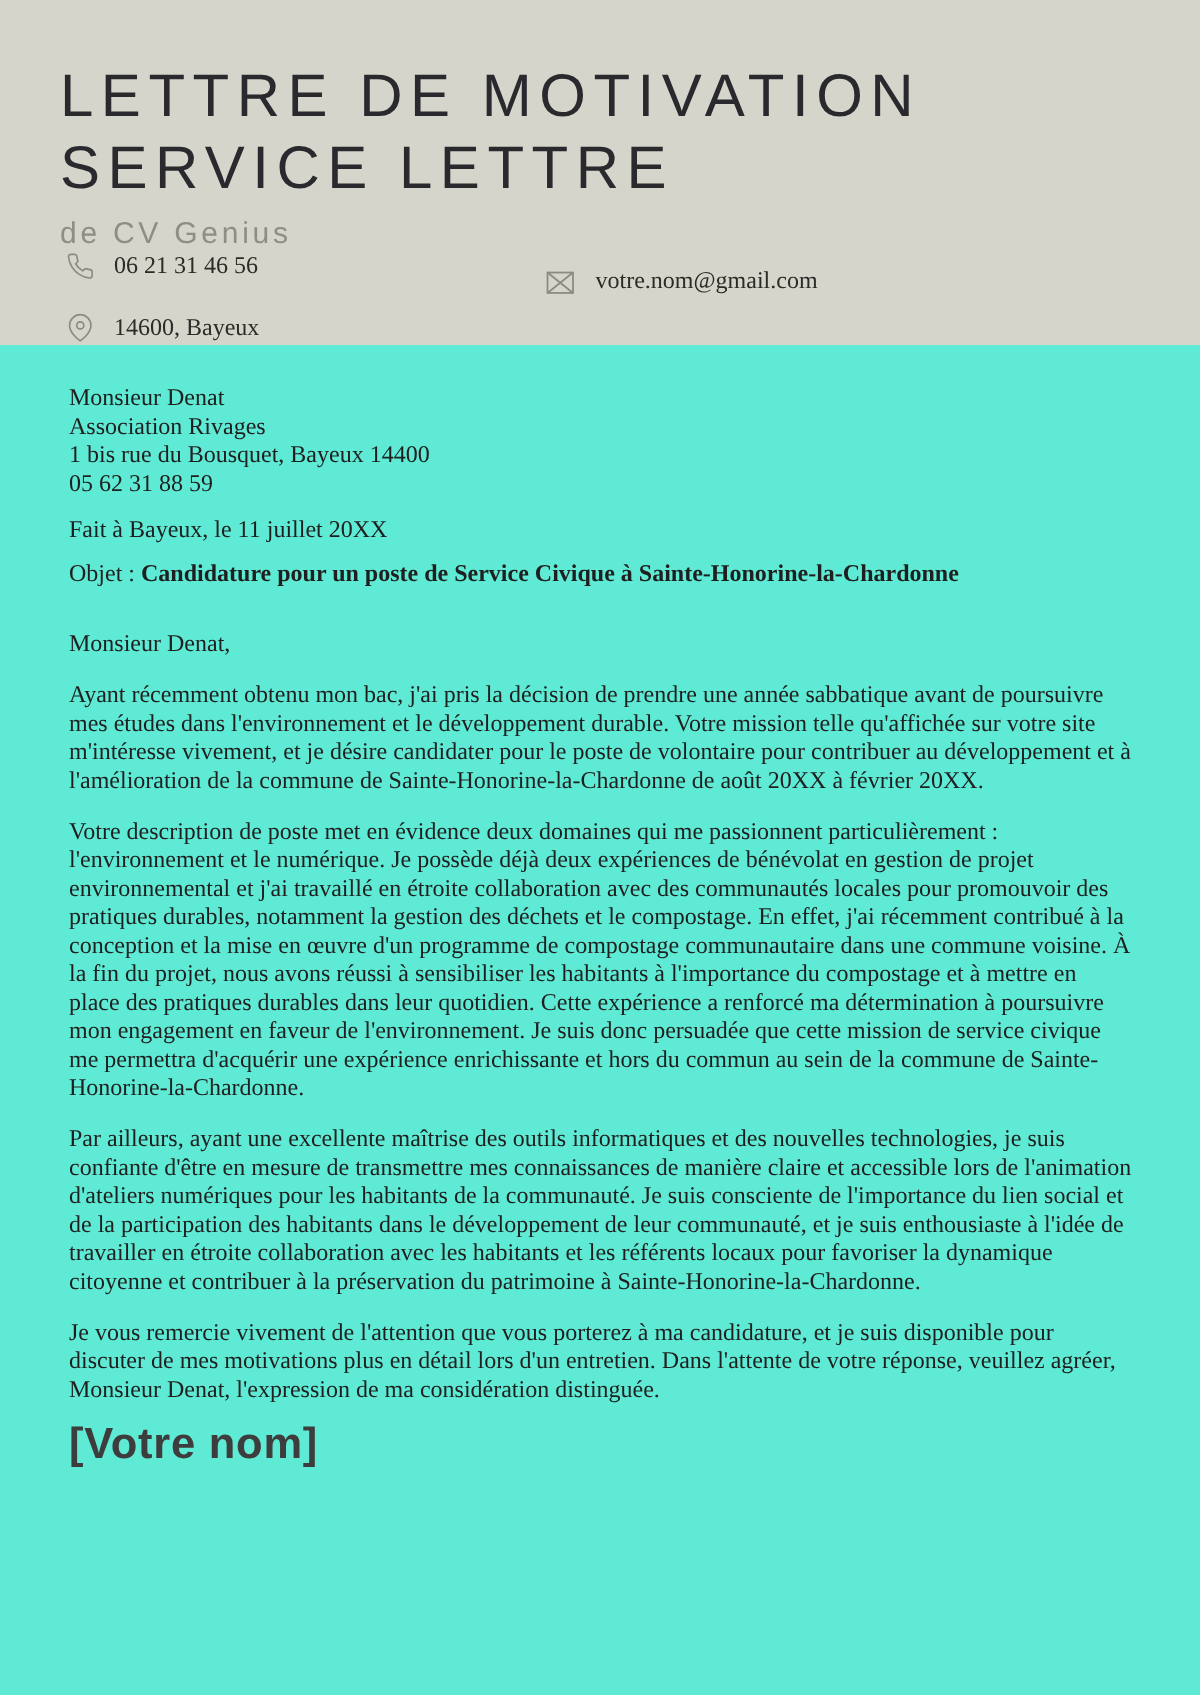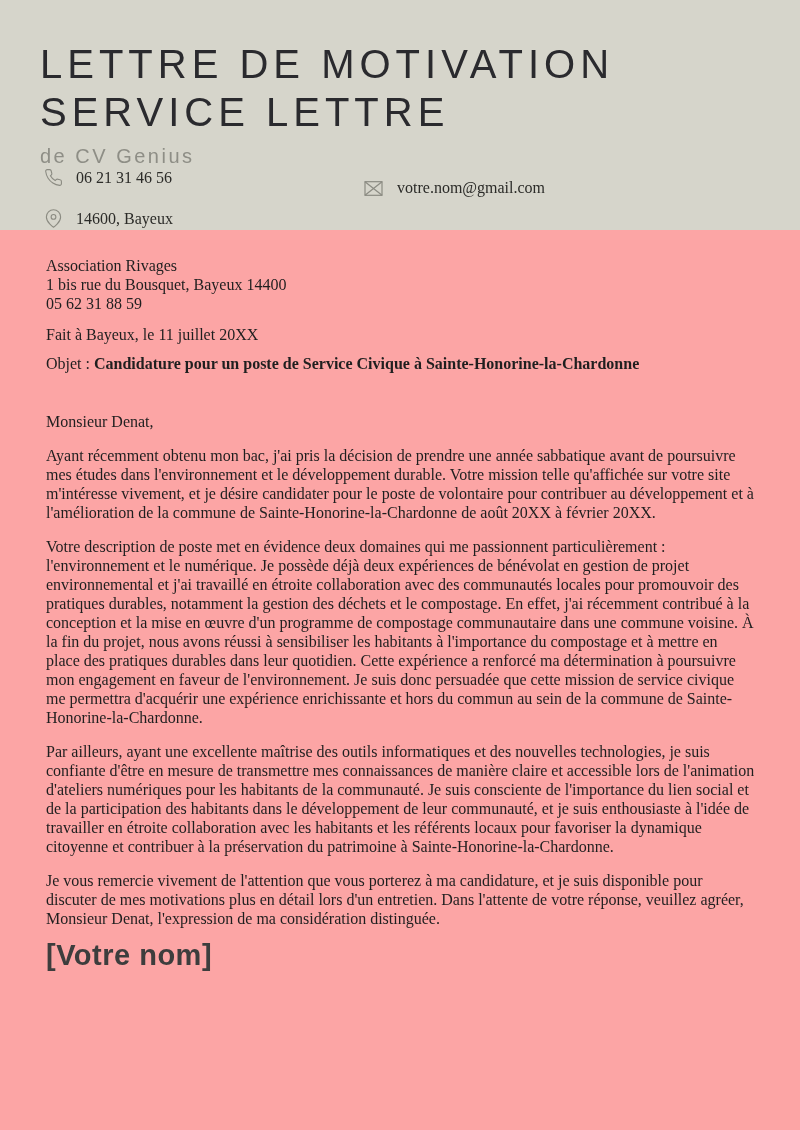--- a/index.html
+++ b/index.html
@@ -1,20 +1,20 @@
 <!DOCTYPE html>
 <html lang="fr"><head>
 <meta charset="utf-8">
 <style>
   html, body { margin: 0; padding: 0; background: #ffffff; }
   .page {
     position: relative;
     width: 800px;
     height: 1130px;
-    background: #fca5a5;
+    background: #5eead4;
     color: #1f1f1f;
     font-family: "Liberation Serif", serif;
     overflow: hidden;
   }
   
   .header {
     position: relative;
     height: 230px;
     background: #d6d5cb;
     box-sizing: border-box;
@@ -52,21 +52,21 @@
     box-sizing: border-box;
     padding: 26px 45px 0 46px;
     font-size: 16px;
     line-height: 19px;
   }
   .recipient div { line-height: 19px; }
   .date-line { margin-top: 12px; }
   .subject-line { margin-top: 10px; }
   .subject-line .subj-label { margin-right: 4px; }
   .subject-line .subj-text { font-weight: 600; }
-  .salutation { margin-top: 39px; }
+  .salutation { margin-top: 28px; }
   .para { margin: 15px 0 0 0; }
   .closing { margin-top: 15px; }
   .signature {
     margin-top: 18px;
     font-family: "Liberation Sans", sans-serif;
     font-weight: 700;
     font-size: 29px;
     letter-spacing: 0.5px;
     color: #3d3d3d;
   }
@@ -109,20 +109,21 @@
             <line x1="2" y1="2" x2="22" y2="18"></line>
             <line x1="22" y1="2" x2="2" y2="18"></line>
           </svg>
       </span>
       <span>votre.nom@gmail.com</span>
     </div>
   </div>
 
   <div class="body">
     <div class="recipient">
+      <div>Monsieur Denat</div>
       <div>Association Rivages</div>
       <div>1 bis rue du Bousquet, Bayeux 14400</div>
       <div>05 62 31 88 59</div>
     </div>
 
     <div class="date-line">Fait à Bayeux, le 11 juillet 20XX</div>
 
     <div class="subject-line">
       <span class="subj-label">Objet :</span><span class="subj-text">Candidature pour un poste de Service Civique à Sainte-Honorine-la-Chardonne</span>
     </div>

